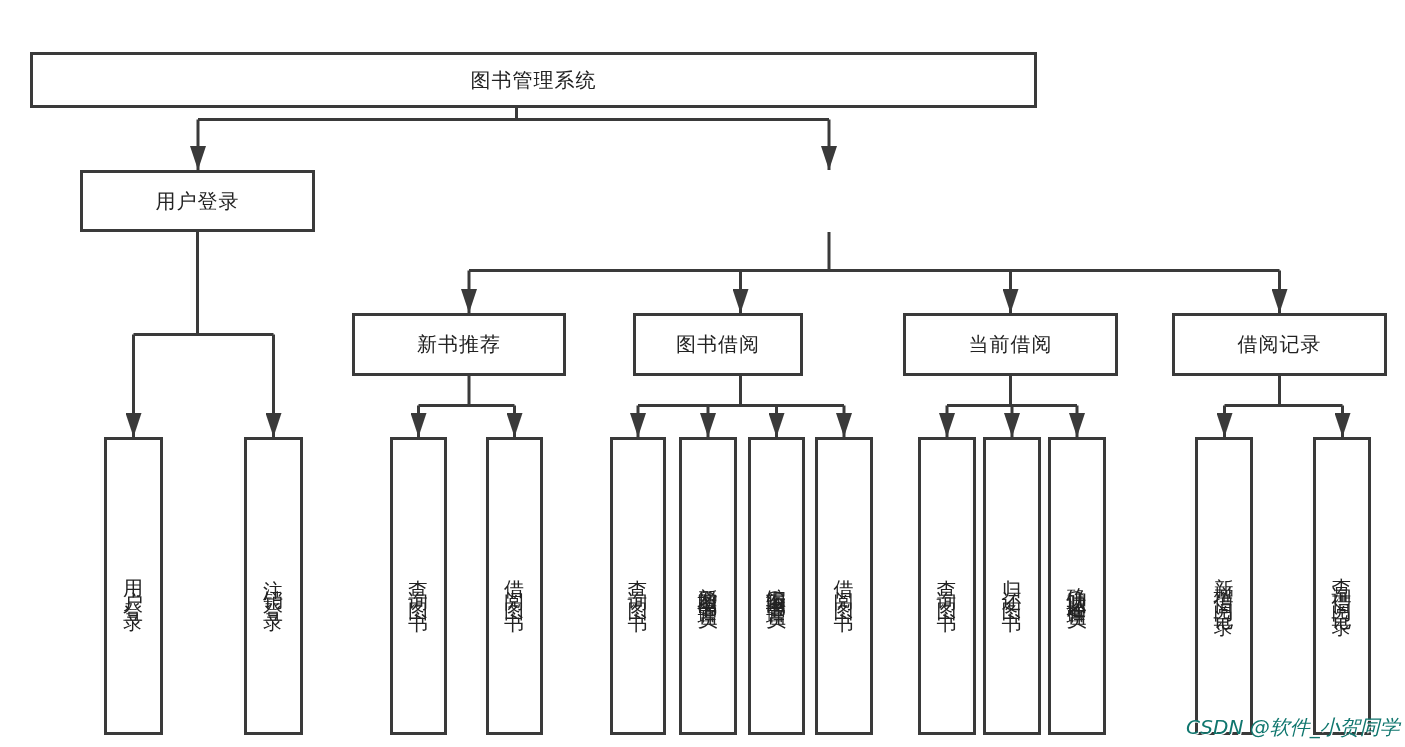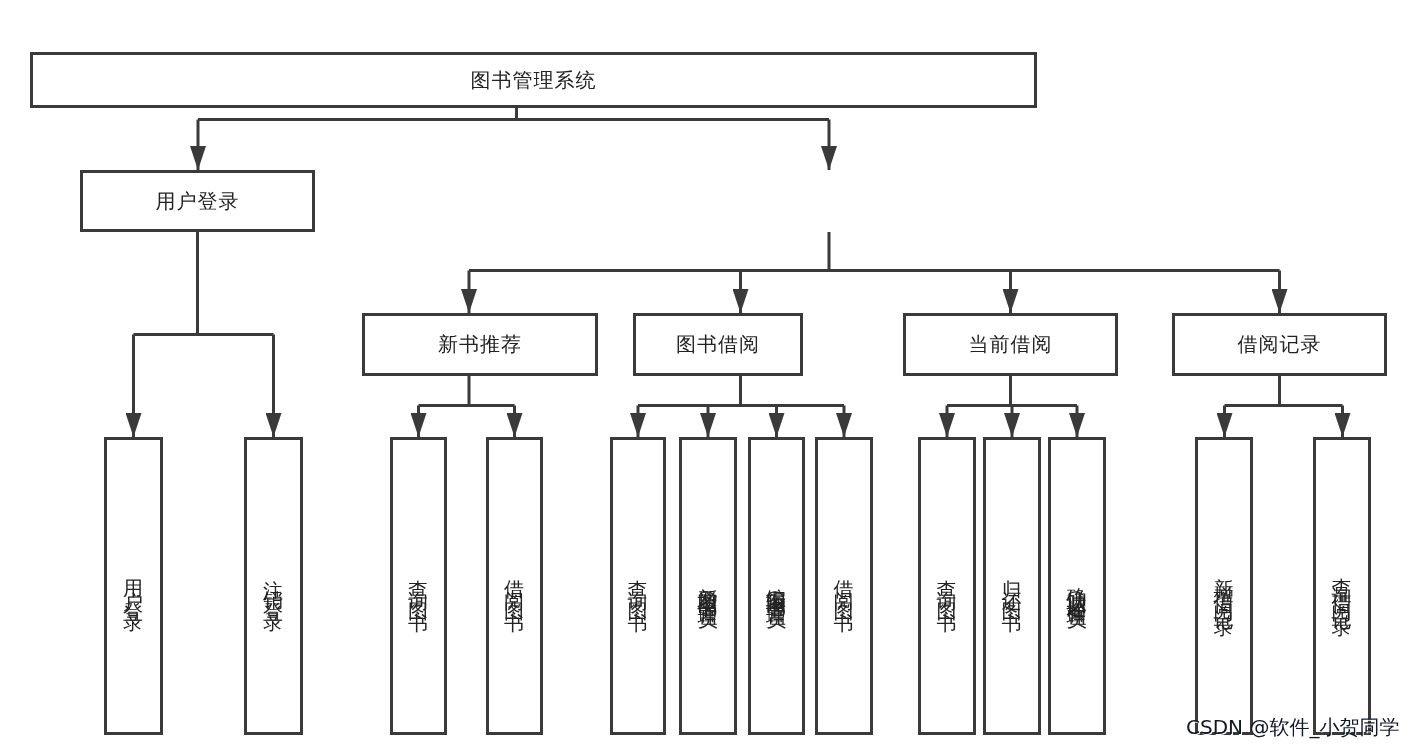--- a/index.html
+++ b/index.html
@@ -29,24 +29,25 @@
     text-orientation:mixed;
     line-height:1;
   }
   .vt-short{letter-spacing:0.55em;}
   .vt-med{letter-spacing:0.40em;}
   .vt-long{letter-spacing:0.16em;}
   #watermark{
     position:absolute;
     left:1186px;top:714px;
     font-size:20px;
-    color:#0f172a;
+    color:#0f766e;
     text-shadow:1px 1px 0 #ffffff;
     white-space:nowrap;
     z-index:2;
+    font-style:italic;
   }
 </style>
 </head>
 <body>
 
 <div id="canvas">
 
   <svg id="wires" width="1405" height="747" viewBox="0 0 1405 747">
     <defs>
       <marker id="arrow" markerUnits="userSpaceOnUse" markerWidth="24" markerHeight="16" viewBox="0 0 24 16" refX="24" refY="8" orient="auto">
@@ -87,21 +88,21 @@
       <path d="M1279.5,376 V405.5 M1224.5,405.5 H1342.5"></path>
       <line x1="1224.5" y1="405.5" x2="1224.5" y2="437" marker-end="url(#arrow)"></line>
       <line x1="1342.5" y1="405.5" x2="1342.5" y2="437" marker-end="url(#arrow)"></line>
     </g>
   </svg>
 
   <div class="node h" style="left:30px;top:12px;width:1007px;height:56px;margin-top:40px;">图书管理系统</div>
 
   <div class="node h" style="left:80px;top:170px;width:235px;height:62px;">用户登录</div>
 
-  <div class="node h" style="left:362px;top:313px;width:236px;height:63px;">新书推荐</div>
+  <div class="node h" style="left:352px;top:313px;width:214px;height:63px;">新书推荐</div>
   <div class="node h" style="left:633px;top:313px;width:170px;height:63px;">图书借阅</div>
   <div class="node h" style="left:903px;top:313px;width:215px;height:63px;">当前借阅</div>
   <div class="node h" style="left:1172px;top:313px;width:215px;height:63px;">借阅记录</div>
 
   <div class="node v vt-short" style="left:104px;top:437px;width:59px;height:298px;">用户登录</div>
   <div class="node v vt-short" style="left:244px;top:437px;width:59px;height:298px;">注销登录</div>
 
   <div class="node v vt-short" style="left:390px;top:437px;width:57px;height:298px;">查询图书</div>
   <div class="node v vt-short" style="left:486px;top:437px;width:57px;height:298px;">借阅图书</div>
 

